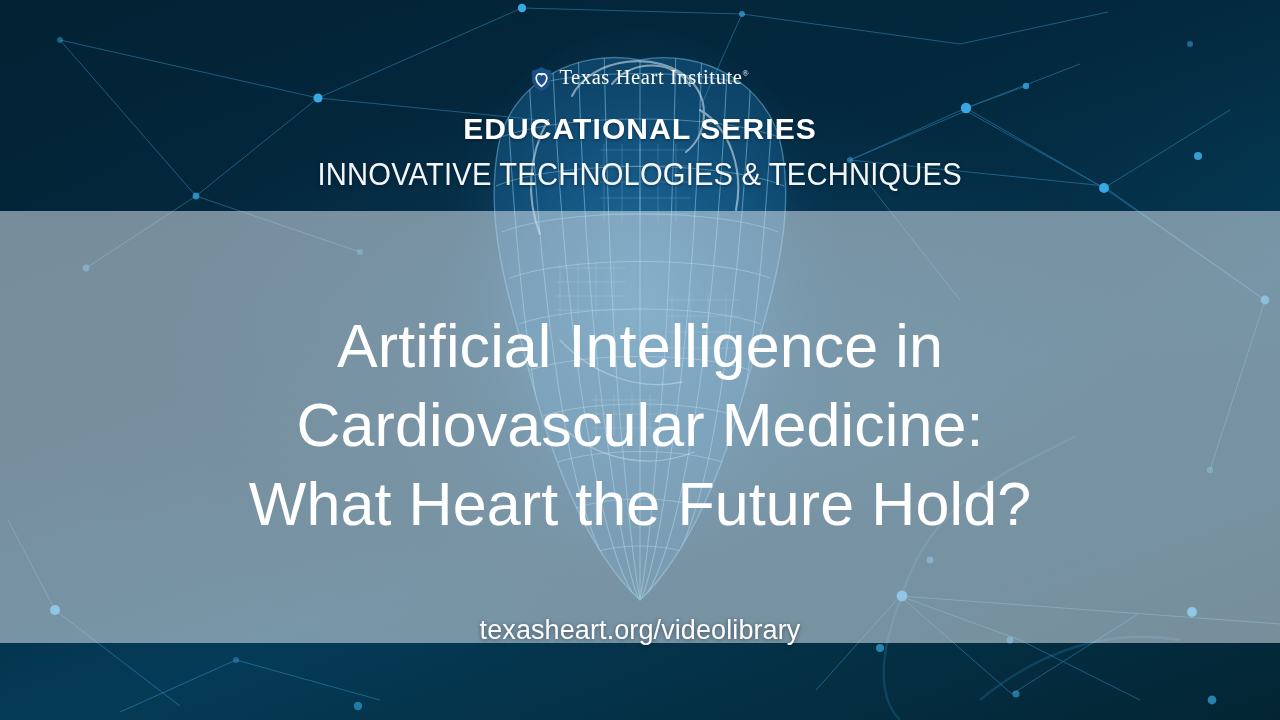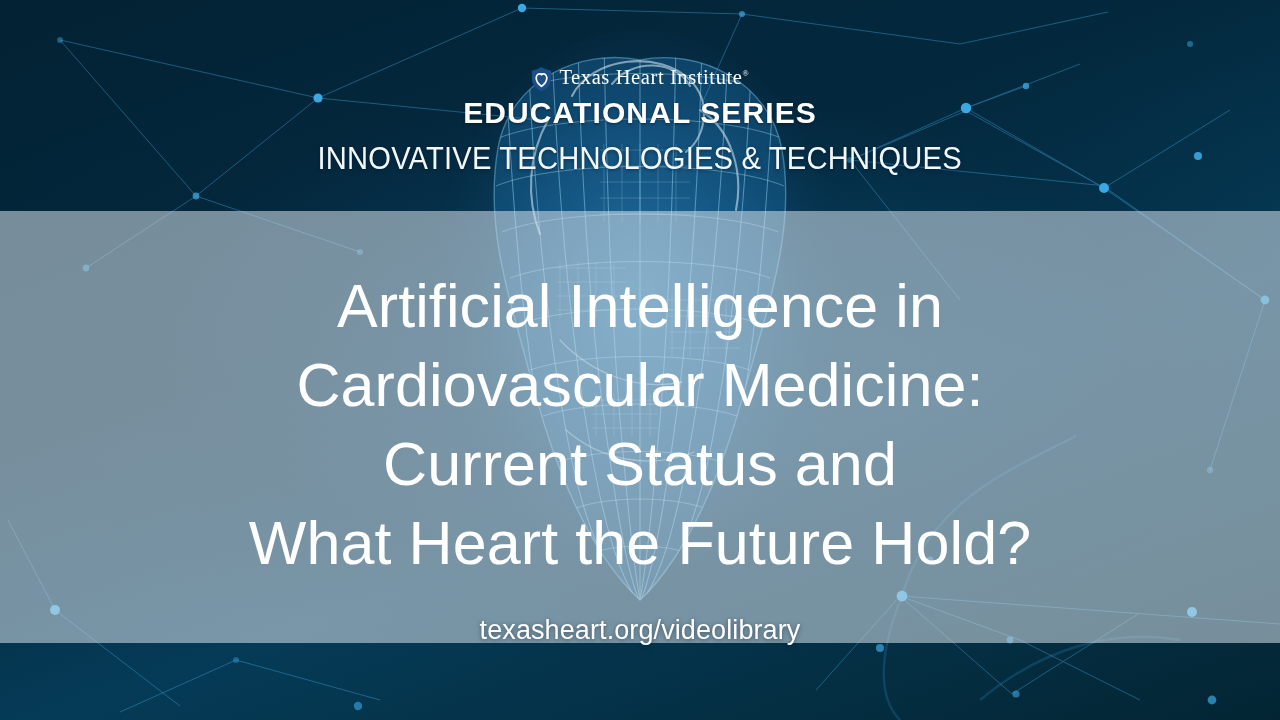--- a/index.html
+++ b/index.html
@@ -70,21 +70,21 @@
     position:relative;
     top:1px;
   }
   #logo-wordmark .reg {
     font-size:8px;
     vertical-align:super;
     letter-spacing:0;
   }
 
   #series-label {
-    margin-top:6px;
+    margin-top:22px;
     color:#ffffff;
     font-size:30px;
     font-weight:bold;
     letter-spacing:1.1px;
     line-height:1;
     white-space:nowrap;
     text-shadow:0 1px 3px rgba(0,20,40,.55);
   }
 
   #series-sub {
@@ -292,21 +292,20 @@
     </div>
 
     <div id="series-label">EDUCATIONAL SERIES</div>
     <div id="series-sub">INNOVATIVE TECHNOLOGIES &amp; TECHNIQUES</div>
   </div>
 
   <div id="title-band">
     <div id="title-stack">
       <span class="title-line">Artificial Intelligence in</span>
       <span class="title-line">Cardiovascular Medicine:</span>
-      <span class="title-line">Current Status and</span>
       <span class="title-line">What Heart the Future Hold?</span>
     </div>
   </div>
 
   <div id="footer-block">
     <span id="site-url">texasheart.org/videolibrary</span>
   </div>
 
 </div>
 

